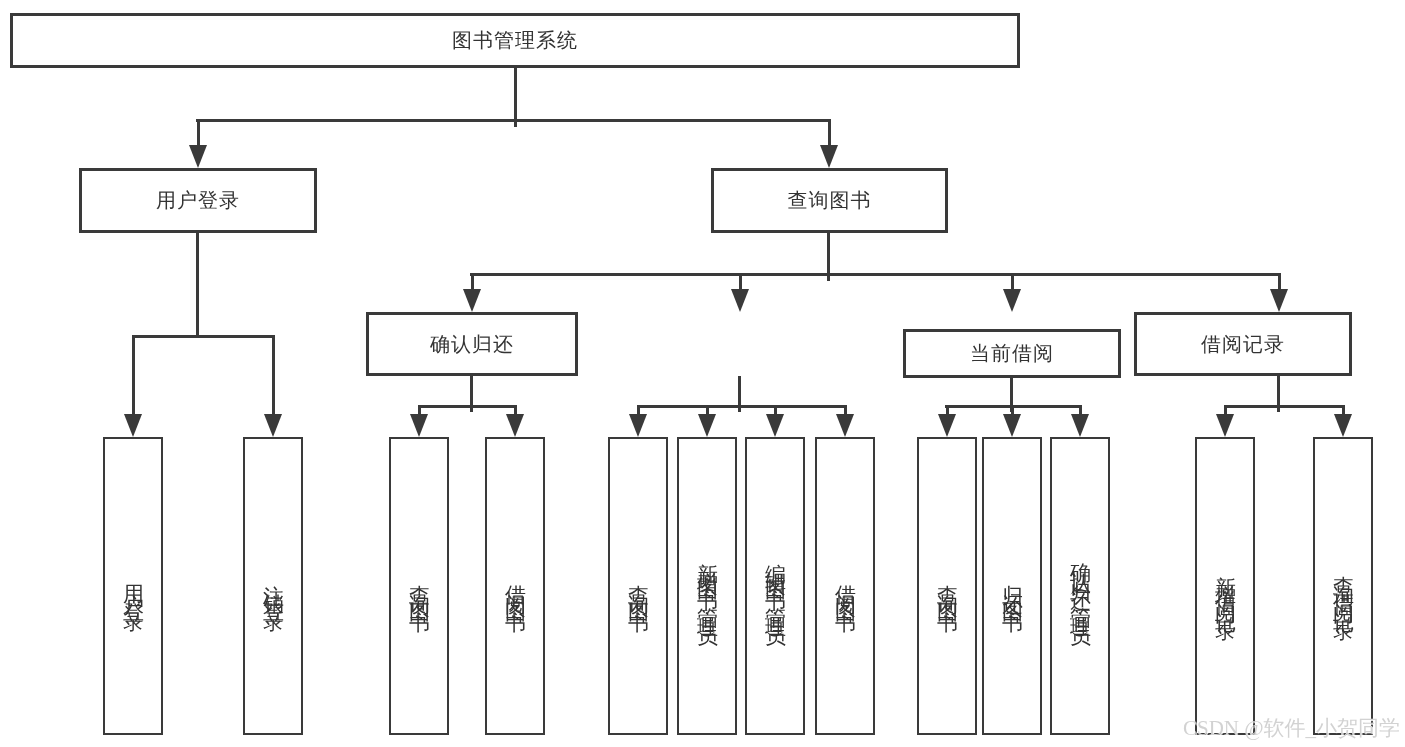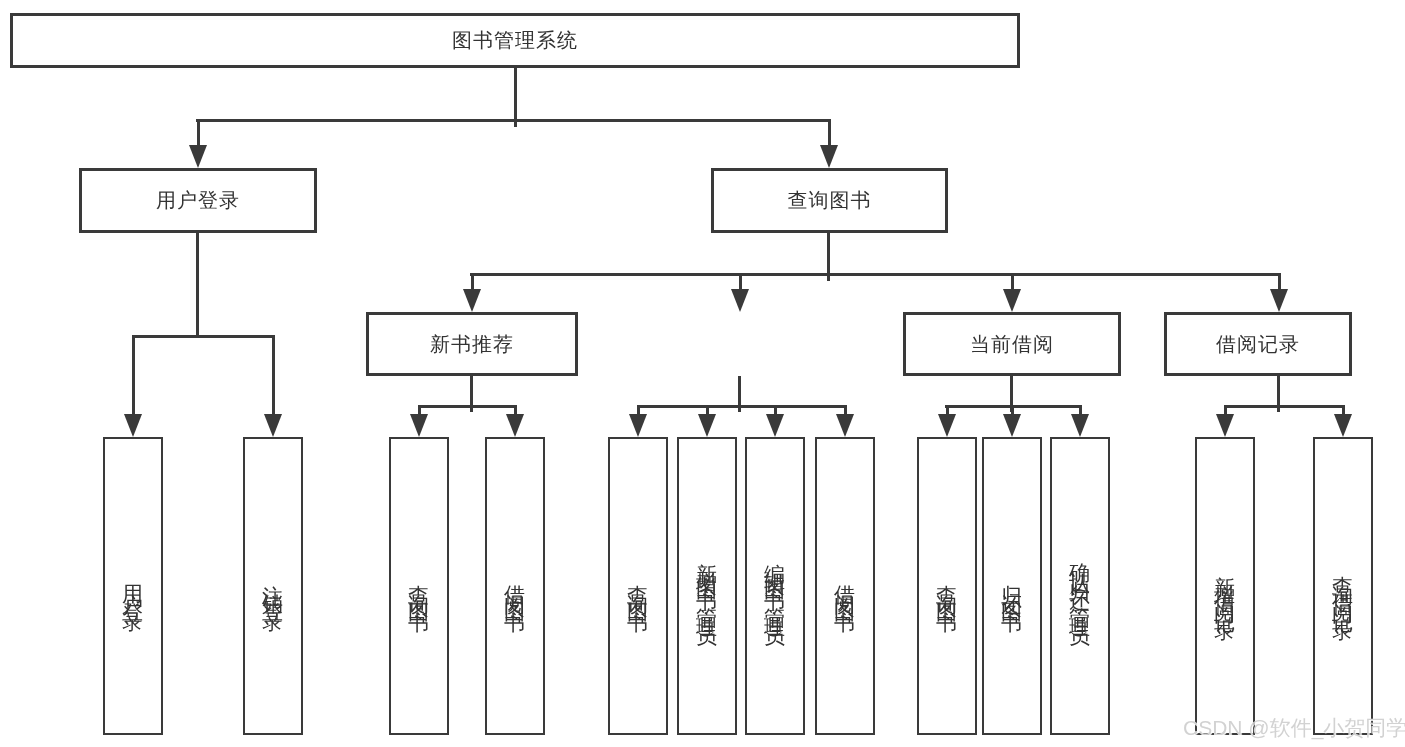--- a/index.html
+++ b/index.html
@@ -5,21 +5,21 @@
   :root{
     --line:#3a3a3a;
     --text:#333333;
     --bg:#ffffff;
   }
   html,body{margin:0;padding:0;background:var(--bg);}
   #stage{
     position:relative;
     width:1405px;height:747px;
     background:var(--bg);
-    font-family:Liberation Sans, sans-serif;
+    font-family:Liberation Serif, serif;
     color:var(--text);
     overflow:hidden;
   }
   .box{
     position:absolute;
     box-sizing:border-box;
     background:#fff;
     border:3px solid var(--line);
     display:flex;
     align-items:center;
@@ -110,26 +110,26 @@
   </div>
 
   <div class="box h" style="left:79px;top:168px;width:238px;height:65px">
     <span>用户登录</span>
   </div>
   <div class="box h" style="left:711px;top:168px;width:237px;height:65px">
     <span>查询图书</span>
   </div>
 
   <div class="box h" style="left:366px;top:312px;width:212px;height:64px">
-    <span>新书推荐</span>
+    <span>确认归还</span>
   </div>
-  <div class="box h" style="left:903px;top:312px;width:218px;height:64px">
+  <div class="box h" style="left:903px;top:329px;width:218px;height:49px">
     <span>当前借阅</span>
   </div>
-  <div class="box h" style="left:1164px;top:312px;width:188px;height:64px">
+  <div class="box h" style="left:1134px;top:312px;width:218px;height:64px">
     <span>借阅记录</span>
   </div>
 
   <div class="box v" style="left:103px;top:437px;width:60px;height:298px">
     <span>用户登录</span>
   </div>
   <div class="box v" style="left:243px;top:437px;width:60px;height:298px">
     <span>注销登录</span>
   </div>
 

